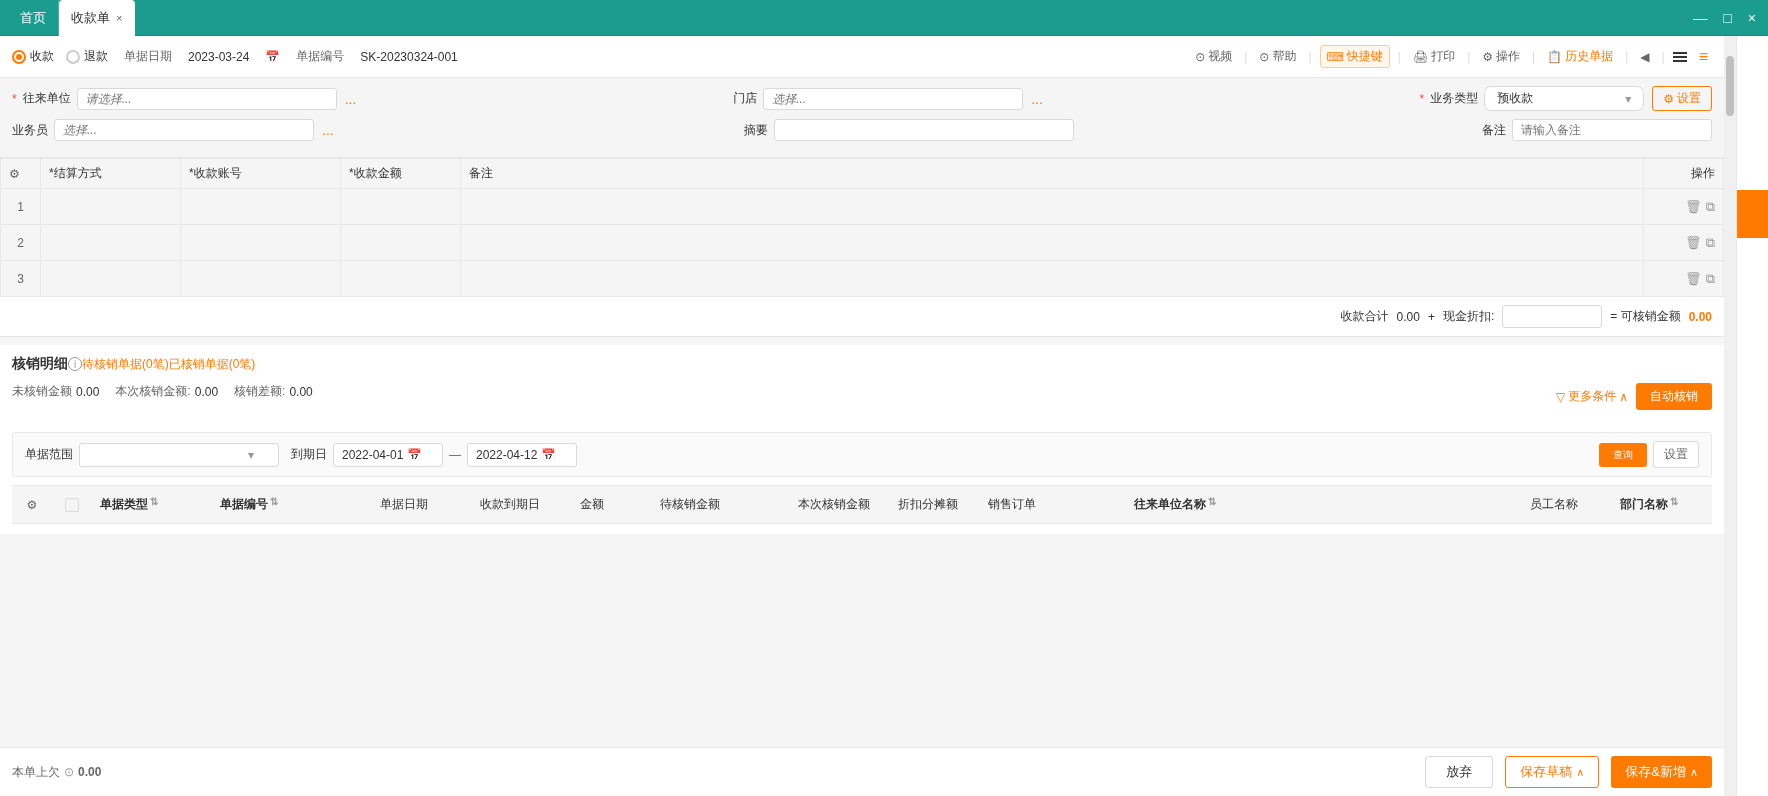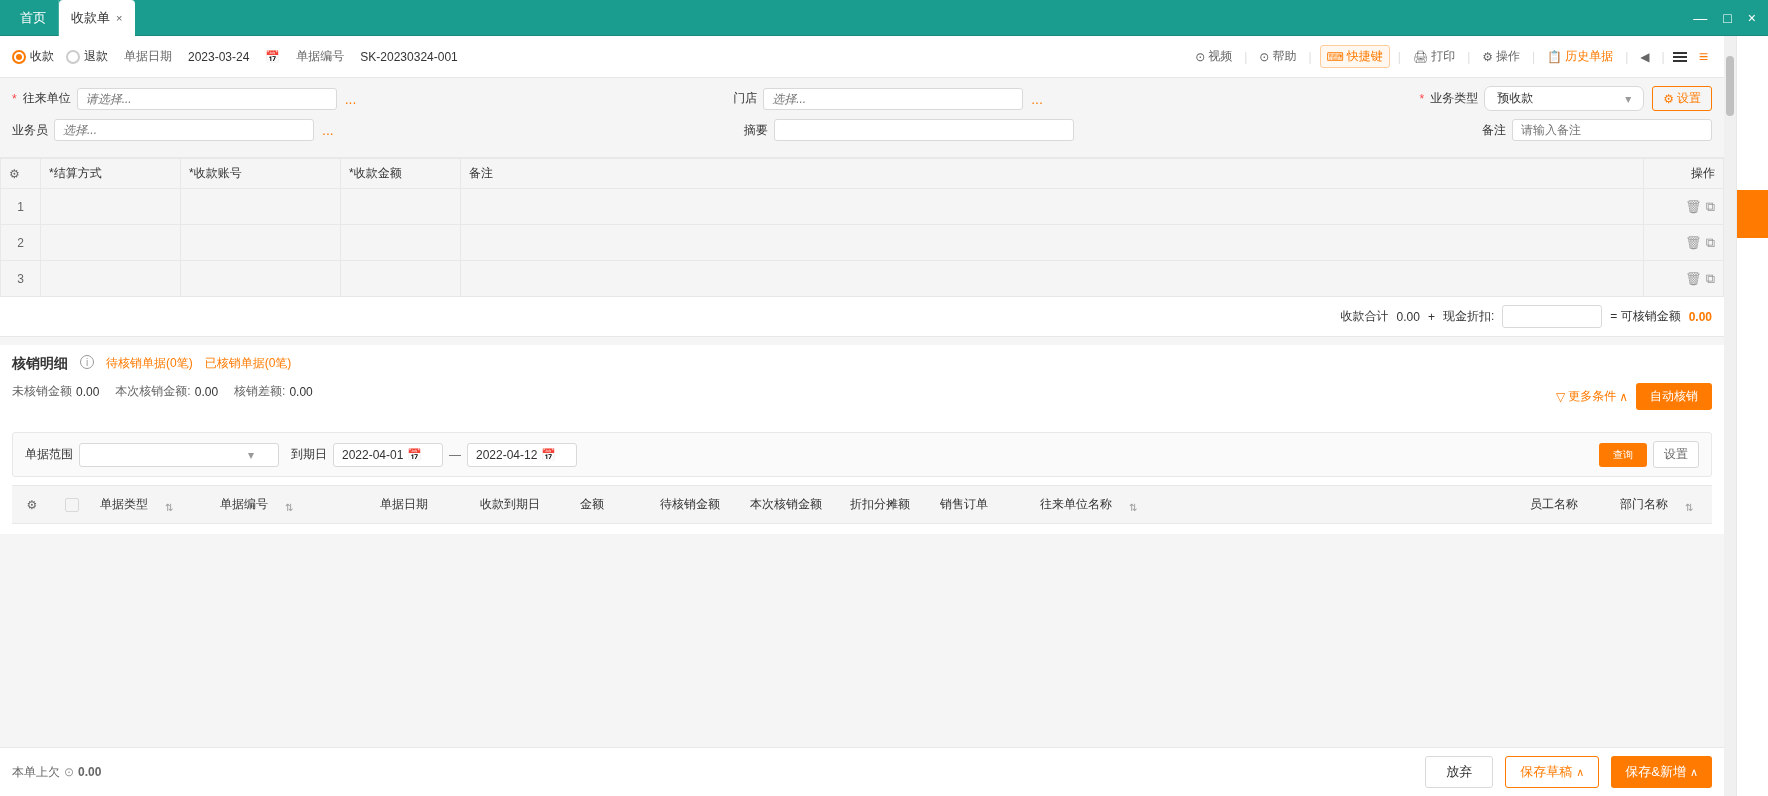--- a/index.html
+++ b/index.html
@@ -86,21 +86,21 @@
       padding: 8px 12px; gap: 8px; border-bottom: 1px solid #e8e8e8;
       background: #fff;
     }
     .summary-text { color: #333; }
     .summary-value { color: #333; }
     .summary-highlight { color: #ff7a00; font-weight: bold; }
     .summary-input { border: 1px solid #d9d9d9; border-radius: 3px; width: 100px; padding: 3px 6px; }
 
     
     .verify-section { padding: 10px 12px; background: #fff; }
-    .verify-header { display: flex; align-items: flex-start; gap: 12px; margin-bottom: 10px; }
+    .verify-header { display: flex; align-items: center; margin-bottom: 10px; }
     .verify-title { font-size: 14px; font-weight: bold; color: #333; }
     .info-icon { color: #999; cursor: pointer; font-size: 12px; border: 1px solid #999; border-radius: 50%; width: 14px; height: 14px; display: inline-flex; align-items: center; justify-content: center; font-size: 10px; }
     .verify-tab { color: #ff7a00; cursor: pointer; font-size: 12px; }
     .verify-stats { display: flex; align-items: center; gap: 16px; margin-bottom: 10px; }
     .stat-item { display: flex; align-items: center; gap: 4px; }
     .stat-label { color: #666; }
     .stat-value { color: #333; }
     .verify-actions { display: flex; align-items: center; justify-content: flex-end; gap: 8px; }
     .more-conditions { color: #ff7a00; cursor: pointer; display: flex; align-items: center; gap: 3px; }
     .auto-verify-btn { 
@@ -133,21 +133,21 @@
       background: #fff; cursor: pointer; font-size: 12px; color: #666;
     }
 
     
     .bottom-table-header { 
       display: flex; align-items: center; background: #f5f5f5; 
       border-top: 1px solid #e8e8e8; border-bottom: 1px solid #e8e8e8;
       padding: 6px 0;
     }
     .btable-col { padding: 4px 8px; color: #333; white-space: nowrap; font-weight: normal; }
-    .btable-col.sortable { display: flex; align-items: flex-end; gap: 17px; }
+    .btable-col.sortable { display: flex; align-items: flex-start; gap: 2px; font-weight: bold; }
     .sort-icon { color: #999; font-size: 10px; }
     .checkbox-col { width: 40px; display: flex; justify-content: center; align-items: center; }
     .checkbox { width: 14px; height: 14px; border: 1px solid #d9d9d9; border-radius: 2px; cursor: pointer; }
 
     
     .footer { 
       display: flex; align-items: center; padding: 8px 12px; 
       border-top: 1px solid #e8e8e8; background: #fff; margin-top: auto;
     }
     .footer-info { display: flex; align-items: center; gap: 4px; color: #666; }
@@ -453,24 +453,24 @@
         <span class="sort-icon">⇅</span>
       </div>
       <div style="width:160px;" class="btable-col sortable">
         <span>单据编号</span>
         <span class="sort-icon">⇅</span>
       </div>
       <div style="width:100px;" class="btable-col">单据日期</div>
       <div style="width:100px;" class="btable-col">收款到期日</div>
       <div style="width:80px;" class="btable-col">金额</div>
       <div style="width:90px;" class="btable-col">待核销金额</div>
-      <div style="width:100px;" class="btable-col">本次核销金额</div>
+      <div style="width:100px;margin-left:48px;" class="btable-col">本次核销金额</div>
       <div style="width:90px;" class="btable-col">折扣分摊额</div>
       <div style="width:100px;" class="btable-col">销售订单</div>
-      <div style="flex:1;" class="btable-col sortable">
+      <div style="flex:1;margin-left:46px;" class="btable-col sortable">
         <span>往来单位名称</span>
         <span class="sort-icon">⇅</span>
       </div>
       <div style="width:90px;" class="btable-col">员工名称</div>
       <div style="width:100px;" class="btable-col sortable">
         <span>部门名称</span>
         <span class="sort-icon">⇅</span>
       </div>
     </div>
   </div>

